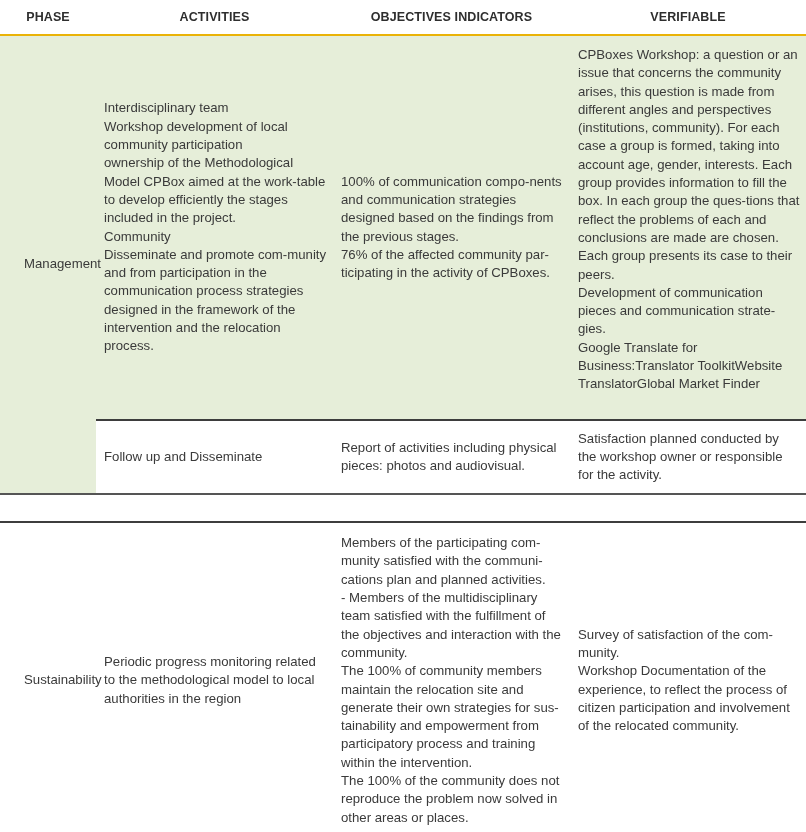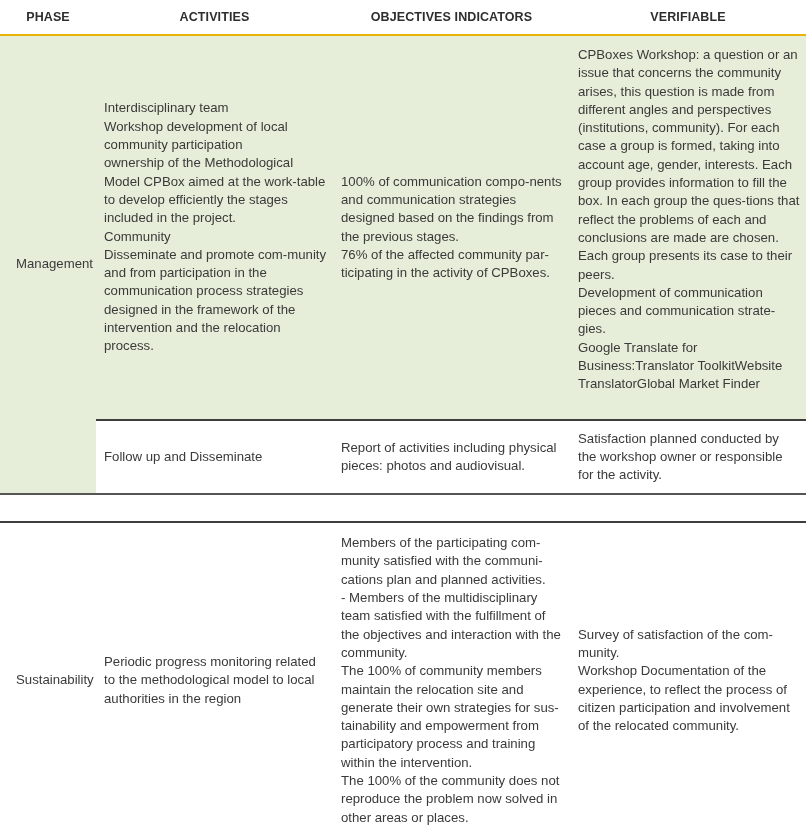--- a/index.html
+++ b/index.html
@@ -7,21 +7,21 @@
          font-family: "Liberation Sans", "DejaVu Sans", sans-serif; color: #3a3a3a; }
   table { border-collapse: collapse; width: 806px; table-layout: fixed; position: absolute; left: 0; top: 0; }
   col.c-phase { width: 96px; }
   col.c-obj { width: 237px; }
   col.c-ind { width: 237px; }
   col.c-act { width: 236px; }
   th { font-weight: bold; font-size: 12.5px; letter-spacing: 0.1px; height: 34px; padding: 0; text-align: center;
        border-bottom: 2px solid #eab308; color: #2e2e2e; }
   td { vertical-align: middle; padding: 0 6px 0 8px; font-size: 13.2px; line-height: 18.3px; }
   .green { background: #e6eed9; }
-  .phase { text-align: left; padding-left: 16px; font-size: 13.2px; }
+  .phase { text-align: left; padding-left: 24px; font-size: 13.2px; }
   .row-mgmt td { height: 373px; }
   .row-follow td { height: 72px; border-top: 2px solid #3d3d3d; }
   .row-spacer td { height: 26px; padding: 0; border-top: 2px solid #555; border-bottom: 2px solid #3d3d3d; }
   .row-sust td { height: 315px; border-bottom: 3px solid #3d3d3d; }
   .pre { white-space: pre-line; }
   .act-mgmt { vertical-align: top; padding-top: 10px; }
 </style>
 </head>
 <body>
 

